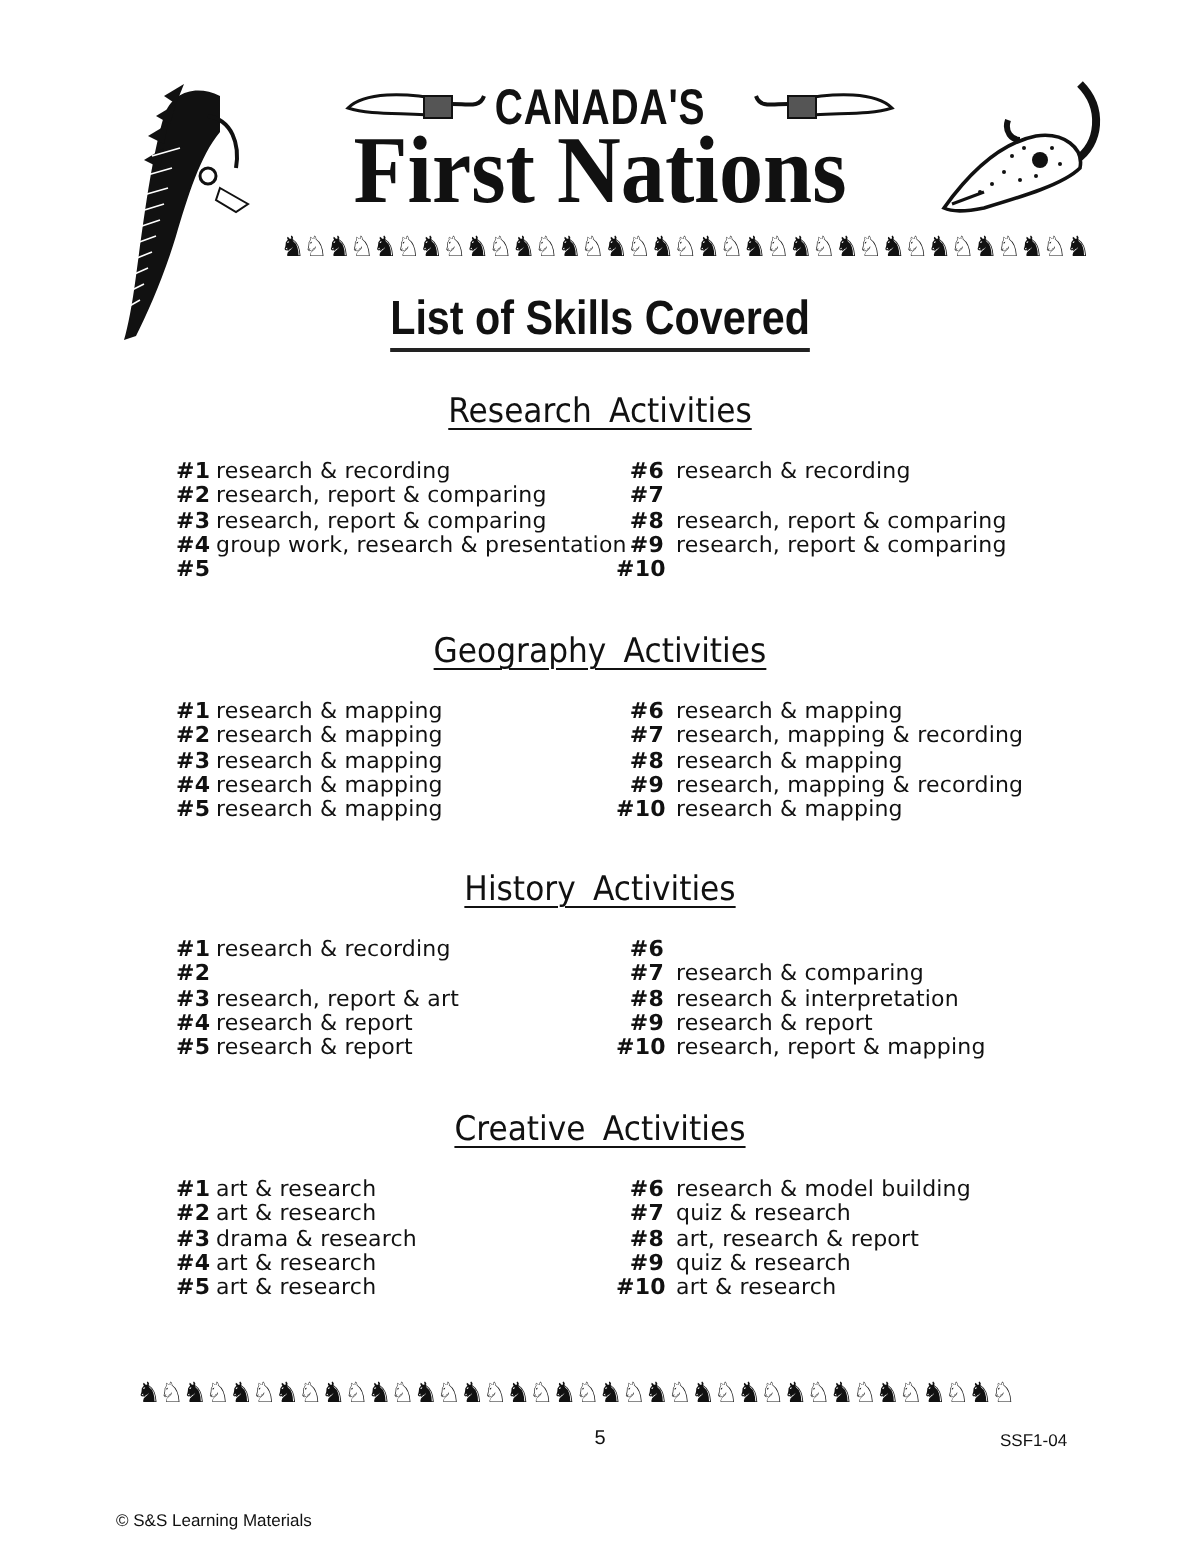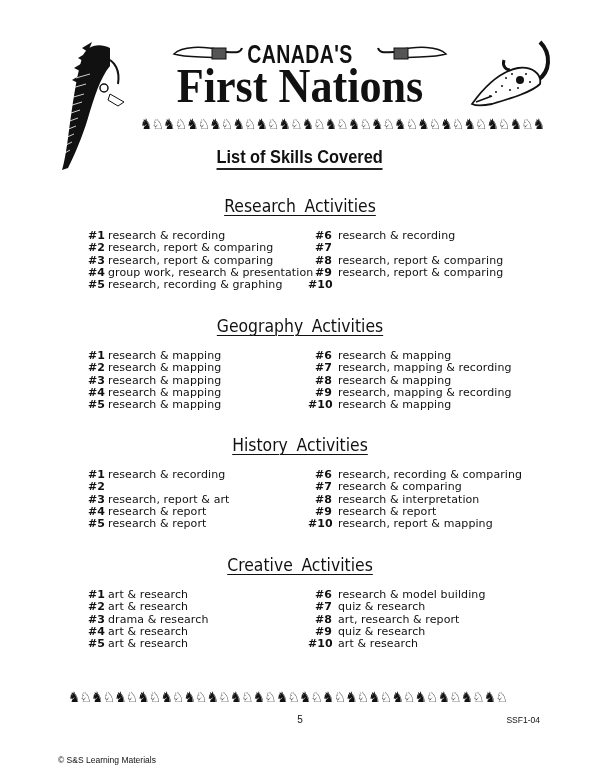--- a/index.html
+++ b/index.html
@@ -10,40 +10,40 @@
   .headdress { left:58px; top:38px; width:72px; height:136px; }
   .skull { left:462px; top:40px; width:96px; height:72px; }
   .horn-left { left:172px; top:42px; width:72px; height:20px; }
   .horn-right { left:376px; top:42px; width:72px; height:20px; }
   .title-top { left:0; width:600px; top:40px; text-align:center; font-family:"Liberation Sans", sans-serif; font-weight:bold; font-size:25px; letter-spacing:0.5px; transform:scaleX(0.78); }
   .title-main { left:0; width:600px; top:60px; text-align:center; font-family:"Liberation Serif", serif; font-weight:bold; font-size:48px; line-height:52px; transform:scaleX(0.92); }
   .horse-row { height:16px; overflow:hidden; white-space:nowrap; font-size:14px; line-height:16px; letter-spacing:-1px; color:#111; }
   .horse-row-top { left:140px; top:116px; width:404px; }
   .horse-row-bottom { left:68px; top:689px; width:464px; }
 
-  .page-title { left:0; width:600px; top:146px; text-align:center; font-family:"Liberation Sans", sans-serif; font-weight:bold; font-size:19px; }
+  .page-title { left:0; width:600px; top:146px; text-align:center; font-family:"Liberation Sans", sans-serif; font-weight:bold; font-size:24px; }
   .page-title span { border-bottom:2px solid #222; padding-bottom:0; transform:scaleX(0.86); display:inline-block; }
 
   .section-title { left:0; width:600px; text-align:center; font-family:"DejaVu Sans", sans-serif; font-size:17px; transform:scaleX(0.92); }
   .section-title span { text-decoration:underline; text-underline-offset:3px; text-decoration-thickness:1px; word-spacing:4px; }
 
   .col { font-size:11px; line-height:12.3px; font-family:"DejaVu Sans", sans-serif; letter-spacing:0.1px; }
   .row { position:relative; height:12.3px; white-space:nowrap; }
   .num { position:absolute; font-weight:bold; font-size:11px; }
   .col-left .num { left:0; }
   .col-left .txt { position:absolute; left:20px; }
   .col-right .num { right:auto; left:0; width:24px; text-align:right; }
   .col-right .txt { position:absolute; left:30px; }
   .col-left { left:88px; width:220px; }
   .col-right { left:308px; width:220px; }
 
   .footer { top:715px; font-size:8.5px; font-family:"Liberation Sans", sans-serif; }
   .footer-left { left:58px;margin-top:40px; }
   .footer-center { left:0; width:600px; text-align:center; font-size:10px; top:714px; }
-  .footer-right { left:500px; width:40px; text-align:right; }
+  .footer-right { left:500px; width:40px; text-align:left; }
 </style>
 </head>
 <body>
 
 <svg class="abs headdress" viewBox="0 0 72 136">
   <g fill="#111">
     <path d="M52 10 C40 4 28 8 24 20 C18 40 14 70 10 100 C8 115 6 125 4 132 L10 130 C16 118 24 100 30 80 C36 60 42 40 52 28 Z"></path>
     <path d="M24 10 L34 4 L30 14 Z"></path>
     <path d="M20 20 L30 14 L27 24 Z"></path>
     <path d="M16 30 L26 24 L24 34 Z"></path>
@@ -115,21 +115,20 @@
   <div class="row">
       <span class="num">#3</span>
       <span class="txt">research, report &amp; comparing</span>
     </div>
   <div class="row">
       <span class="num">#4</span>
       <span class="txt">group work, research &amp; presentation</span>
     </div>
   <div class="row">
       <span class="num">#5</span>
-      <span class="txt">research, recording &amp; graphing</span>
     </div>
 </div>
 <div class="abs col col-right" style="top:230px">
   <div class="row">
       <span class="num">#6</span>
       <span class="txt">research &amp; recording</span>
     </div>
   <div class="row">
       <span class="num">#7</span>
     </div>
@@ -210,21 +209,20 @@
       <span class="txt">research &amp; report</span>
     </div>
   <div class="row">
       <span class="num">#5</span>
       <span class="txt">research &amp; report</span>
     </div>
 </div>
 <div class="abs col col-right" style="top:469px">
   <div class="row">
       <span class="num">#6</span>
-      <span class="txt">research, recording &amp; comparing</span>
     </div>
   <div class="row">
       <span class="num">#7</span>
       <span class="txt">research &amp; comparing</span>
     </div>
   <div class="row">
       <span class="num">#8</span>
       <span class="txt">research &amp; interpretation</span>
     </div>
   <div class="row">

